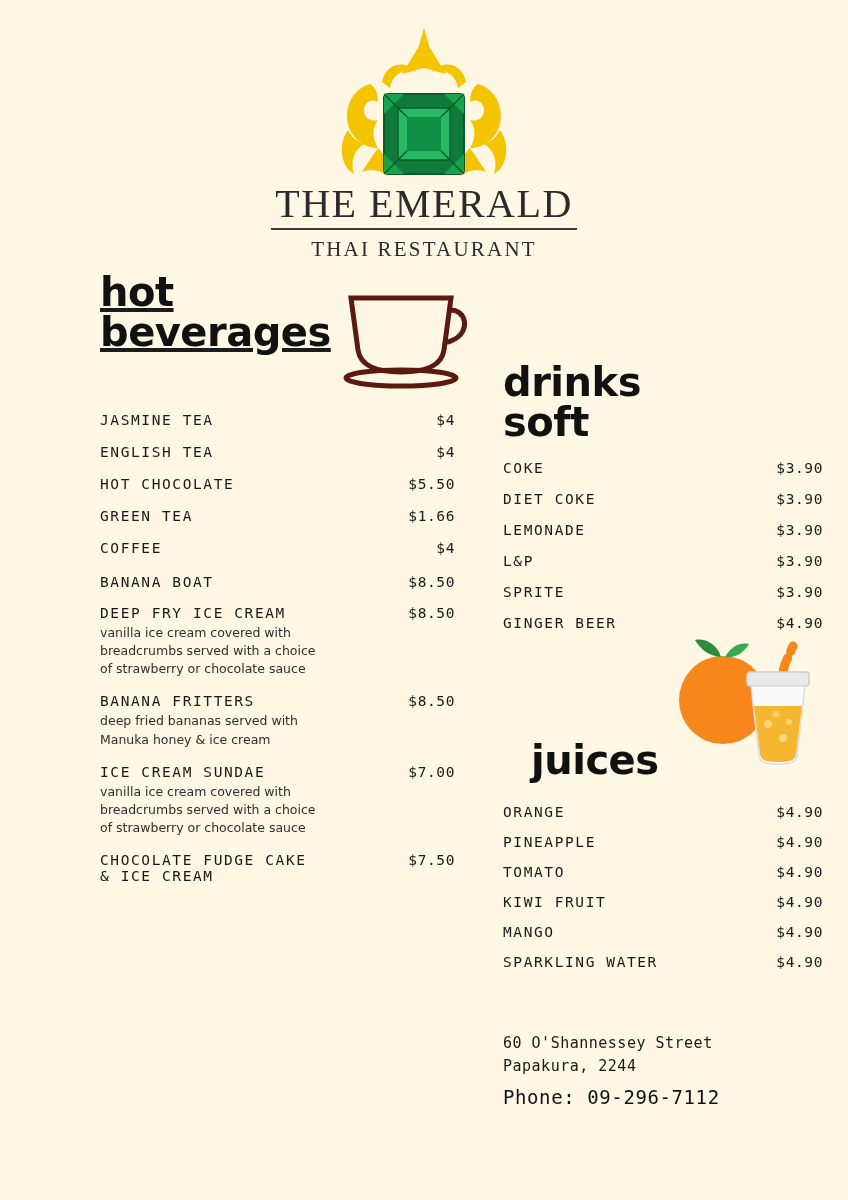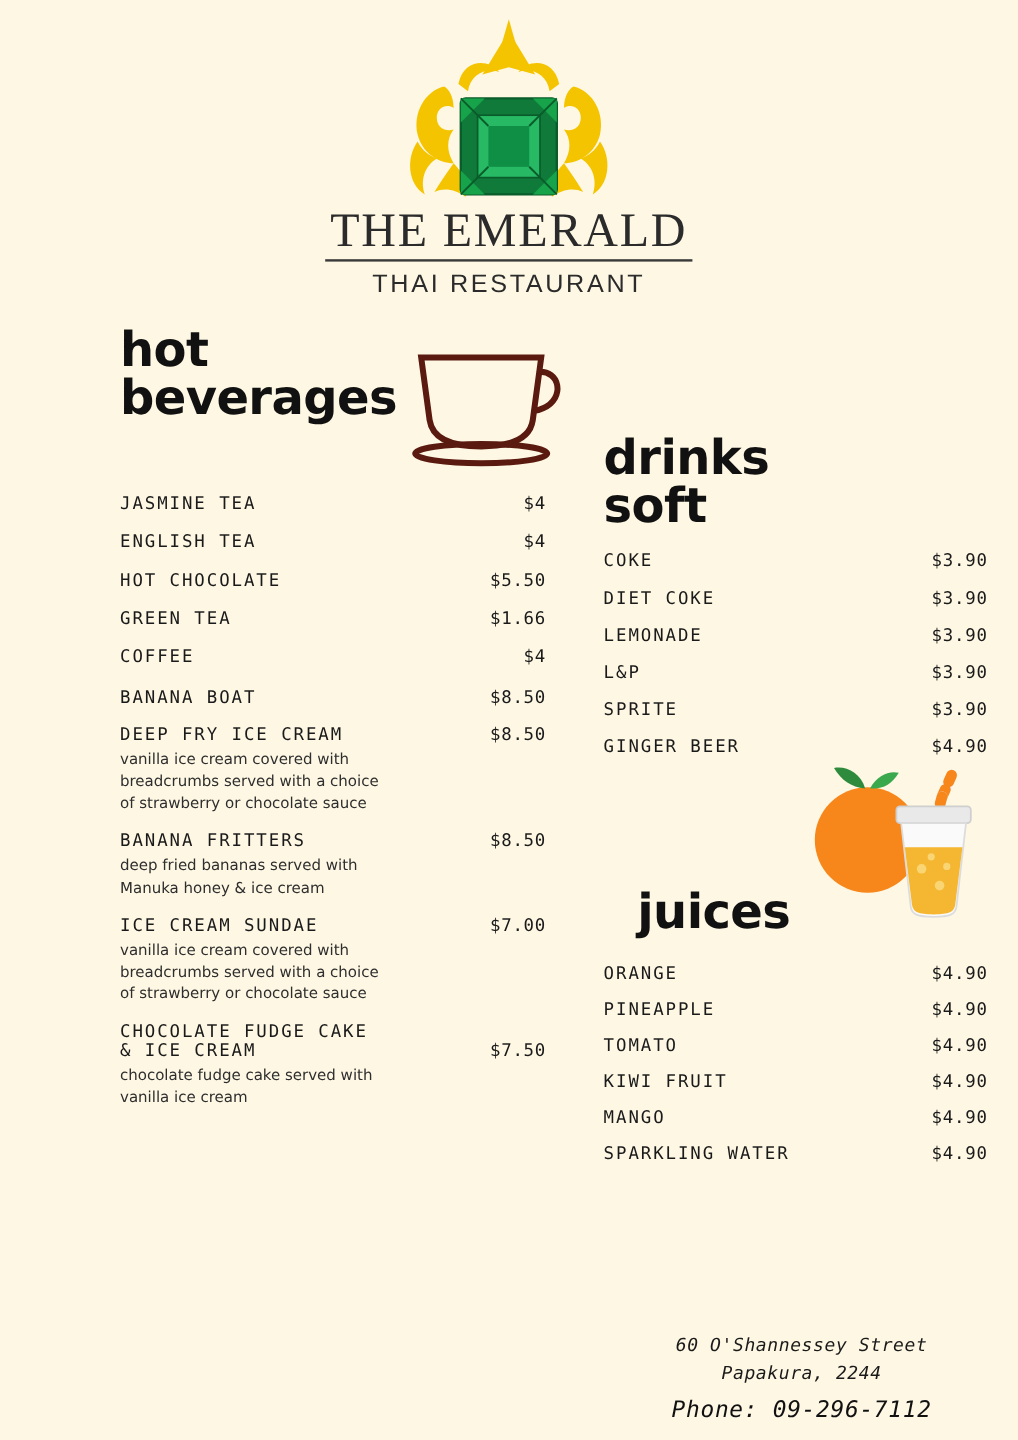--- a/index.html
+++ b/index.html
@@ -12,21 +12,21 @@
     background: #fdf7e3;
     font-family: "DejaVu Sans", sans-serif;
     color: #1c1c1c;
     overflow: hidden;
     position: relative;
   }
 
   
   .logo-block {
     width: 100%;
-    padding-top: 10px;
+    padding-top: 22px;
     display: flex;
     flex-direction: column;
     align-items: center;
   }
   .logo-mark {
     width: 300px;
     height: 165px;
     position: relative;
   }
   .logo-mark svg { display: block; }
@@ -34,21 +34,21 @@
     font-family: "Liberation Serif", serif;
     font-size: 40px;
     letter-spacing: 1.5px;
     color: #2b2b2b;
     margin-top: -4px;
     border-bottom: 2px solid #3a3a3a;
     padding: 0 4px 3px 4px;
     line-height: 1.05;
   }
   .brand-sub {
-    font-family: Liberation Sans, sans-serif;
+    font-family: Liberation Serif, serif;
     font-size: 21px;
     letter-spacing: 2.2px;
     color: #2b2b2b;
     margin-top: 7px;
   }
 
   
   .columns {
     position: absolute;
     top: 272px;
@@ -77,21 +77,21 @@
     letter-spacing: -0.5px;
     color: #111;
     margin: 0;
   }
 
   
   .items { margin-top: 18px; }
   .item {
     display: flex;
     justify-content: space-between;
-    align-items: flex-end;
+    align-items: flex-start;
     gap: 32px;
   }
   .item-name {
     font-family: "DejaVu Sans Mono", monospace;
     font-size: 14.5px;
     letter-spacing: 1.6px;
     color: #1a1a1a;
     white-space: pre-wrap;
   }
   .item-price {
@@ -114,20 +114,21 @@
 
   
   .list-hot .item { margin-bottom: 16px; }
   .list-soft .item { margin-bottom: 15px; }
   .list-juice .item { margin-bottom: 14px; }
   .list-dessert .group { margin-bottom: 15px; }
 
   .hot-head {
     display: flex;
     align-items: flex-start;
+    text-decoration: underline;
   }
   .cup-wrap {
     margin-left: 12px;
     margin-top: 8px;
   }
 
   .desserts-title { margin-top: 26px; margin-left: 2px; }
 
   .juice-head {
     position: relative;
@@ -142,24 +143,22 @@
   .fruit-wrap {
     position: absolute;
     right: 0px;
     top: -18px;
   }
 
   
   .footer {
     position: absolute;
     left: 503px;
-    top: 1110px;
+    top: 1032px;
     width: 330px;
-    text-align: center;
-    font-style: italic;
   }
   .addr-line {
     font-family: "DejaVu Sans Mono", monospace;
     font-size: 15px;
     letter-spacing: 0.5px;
     color: #1a1a1a;
     line-height: 1.5;
   }
   .phone-line {
     font-family: "DejaVu Sans Mono", monospace;
@@ -287,22 +286,20 @@
         <div class="item-desc">vanilla ice cream covered with
 breadcrumbs served with a choice
 of strawberry or chocolate sauce</div>
       </div>
       <div class="group">
         <div class="item">
           <span class="item-name">CHOCOLATE FUDGE CAKE
 &amp; ICE CREAM</span>
           <span class="item-price">$7.50</span>
         </div>
-        <div class="item-desc">chocolate fudge cake served with
-vanilla ice cream</div>
       </div>
     </div>
   </div>
 
   <div class="col-right">
 
     <div>
       <div class="section-title">drinks</div>
       <div class="section-title">soft</div>
     </div>

